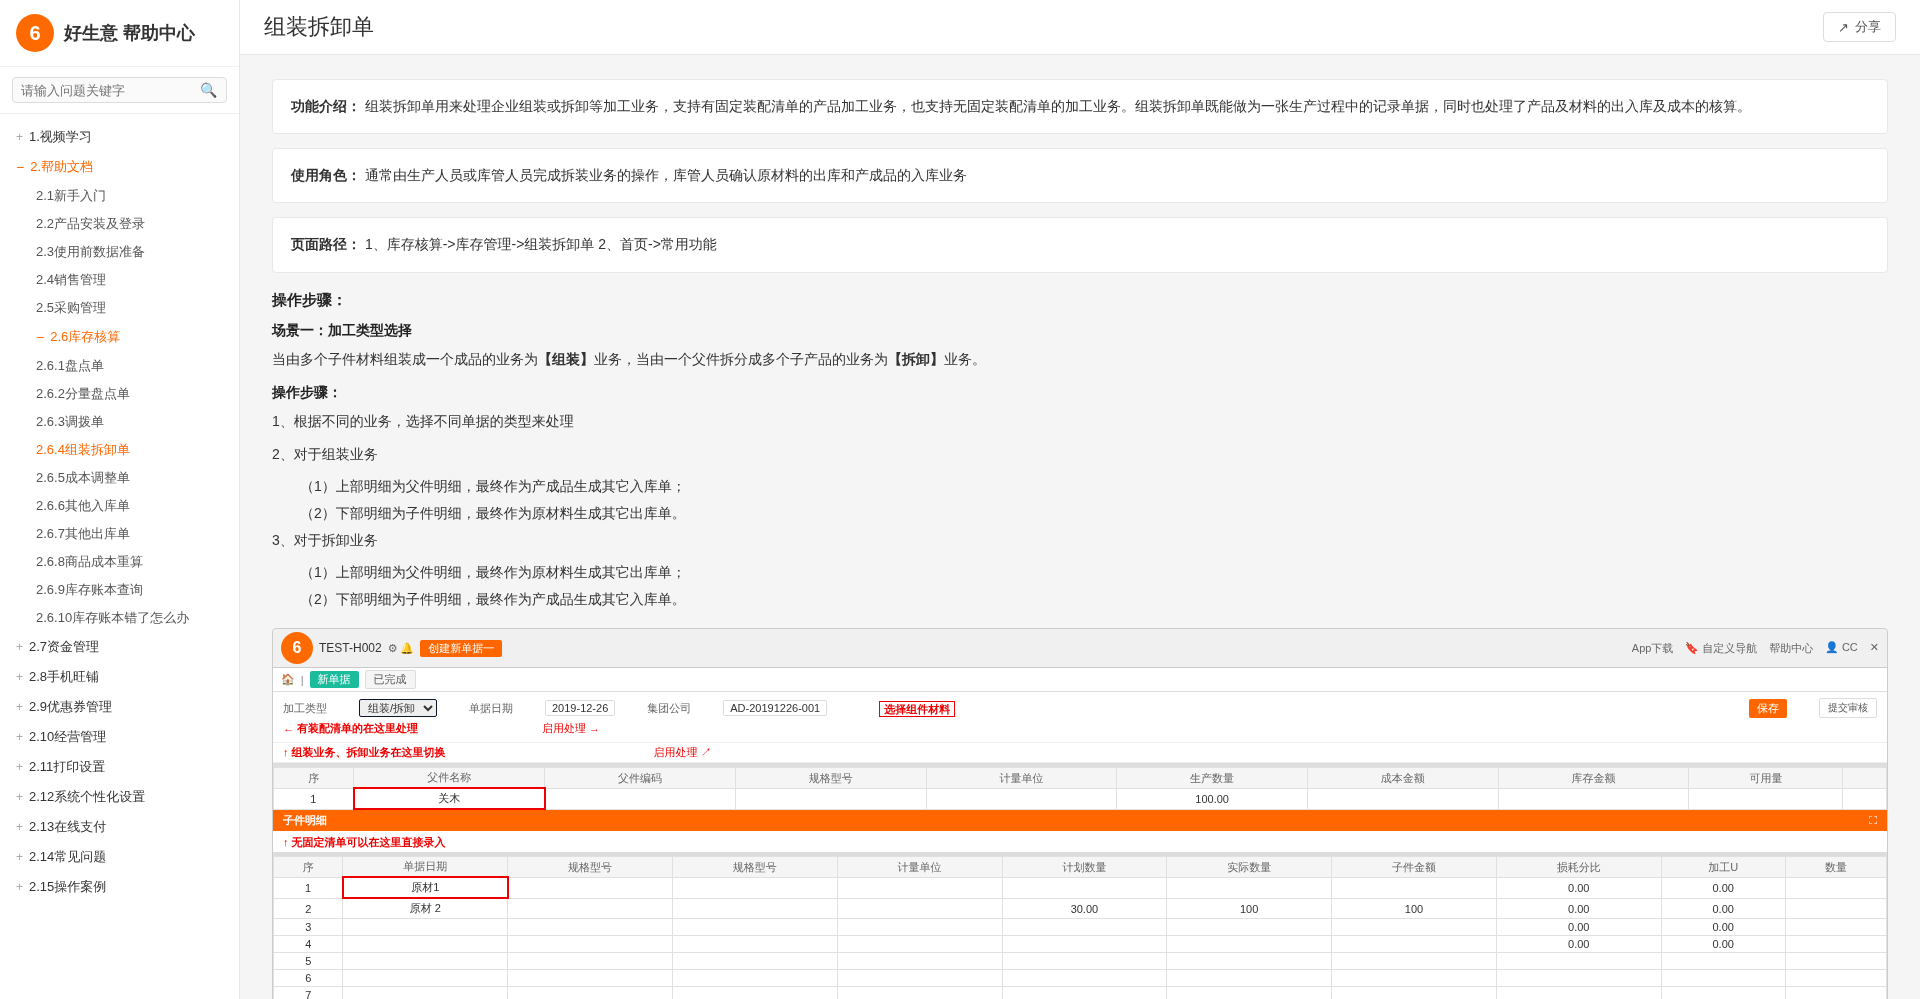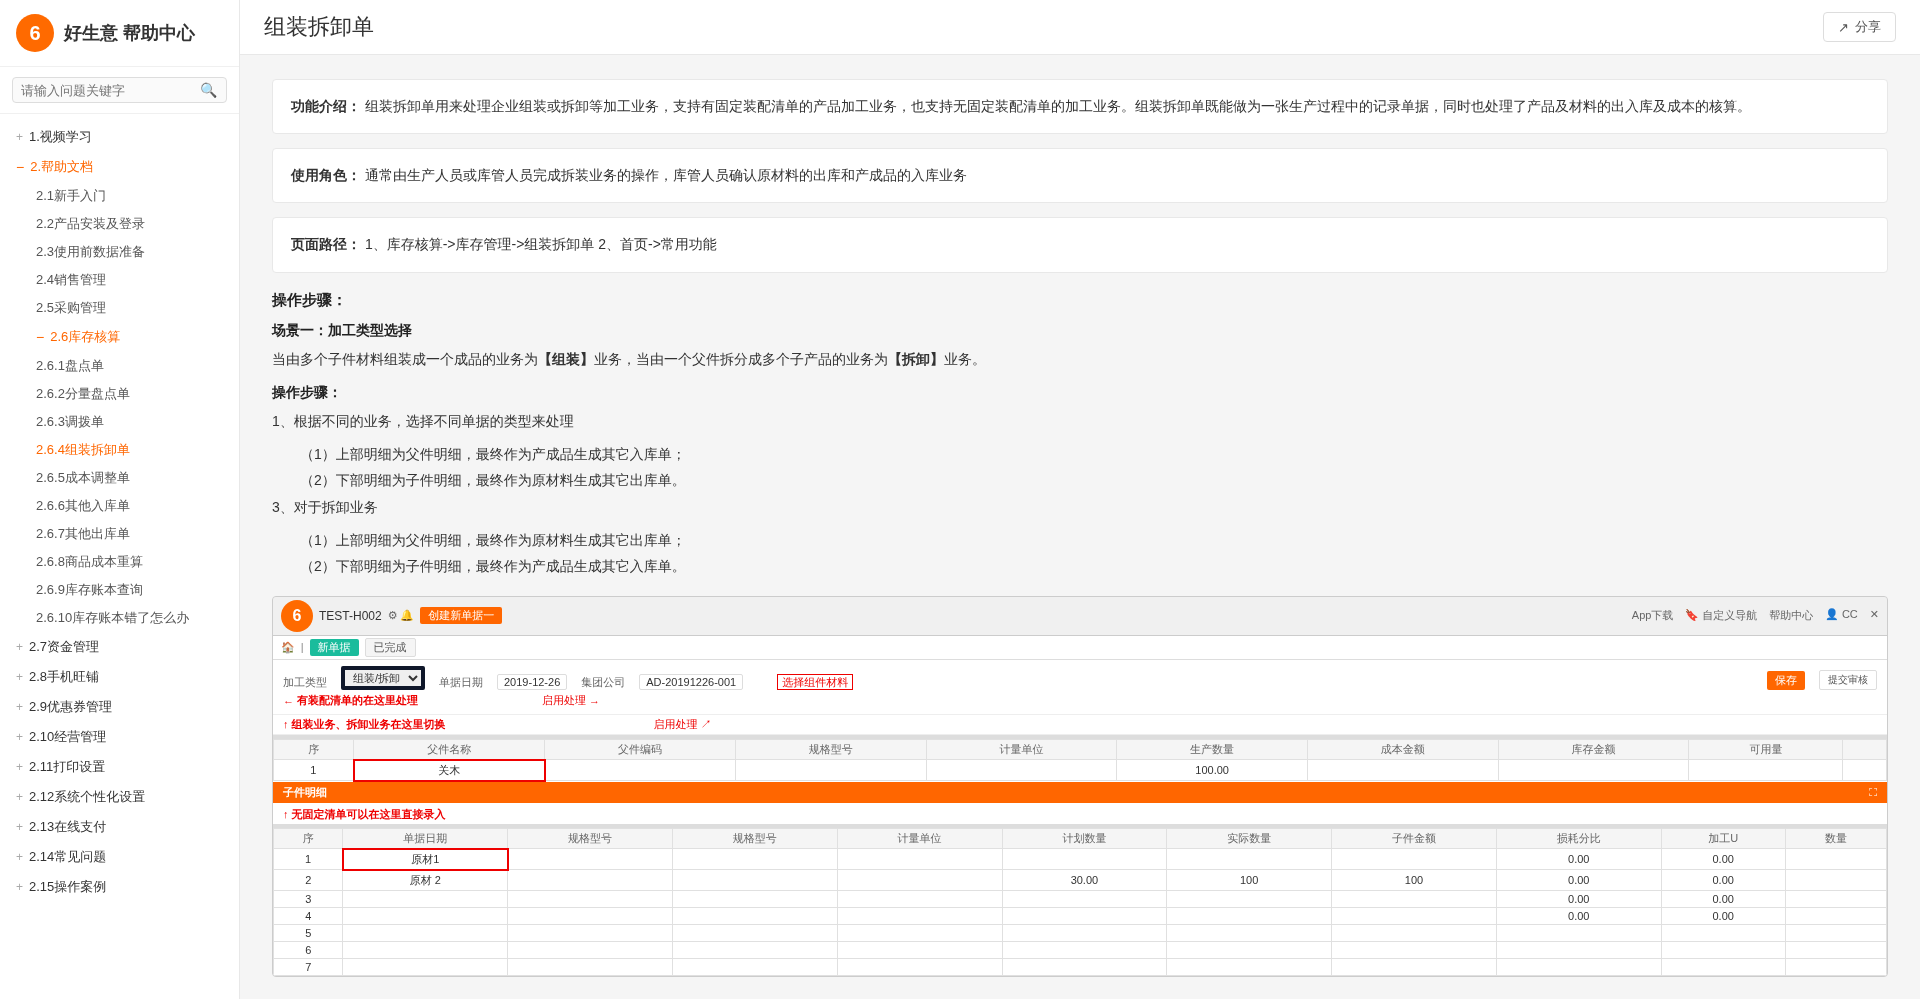--- a/index.html
+++ b/index.html
@@ -280,20 +280,21 @@
 
     <div class="sub-section-header">场景一：加工类型选择</div>
 
     <div class="content-text">
       当由多个子件材料组装成一个成品的业务为<span class="bold-text">【组装】</span>业务，当由一个父件拆分成多个子产品的业务为<span class="bold-text">【拆卸】</span>业务。
     </div>
 
     <div class="sub-section-header">操作步骤：</div>
 
     <div class="step-item">1、根据不同的业务，选择不同单据的类型来处理</div>
+    <div class="step-item">2、对于组装业务</div>
     <div class="sub-step">（1）上部明细为父件明细，最终作为产成品生成其它入库单；</div>
     <div class="sub-step">（2）下部明细为子件明细，最终作为原材料生成其它出库单。</div>
     <div class="step-item">3、对于拆卸业务</div>
     <div class="sub-step">（1）上部明细为父件明细，最终作为原材料生成其它出库单；</div>
     <div class="sub-step">（2）下部明细为子件明细，最终作为产成品生成其它入库单。</div>
 
     <div class="screenshot-wrapper" style="margin-top: 16px; border: 1px solid #ccc; border-radius: 4px; overflow: hidden; background: #ddd;">
 
       <div style="background: #f0f0f0; border-bottom: 1px solid #ccc; padding: 3px 8px; display:flex; align-items:center; justify-content:space-between;">
         <div style="display:flex; align-items:center; gap:6px;">
@@ -312,32 +313,32 @@
       </div>
 
       <div style="background:#fff;border-bottom:1px solid #ddd;padding:2px 8px;display:flex;align-items:center;gap:6px;">
         <span style="font-size:11px;color:#888;">🏠</span>
         <span style="font-size:11px;color:#888;">|</span>
         <div style="background:#1abc9c;color:#fff;border-radius:2px;padding:1px 8px;font-size:11px;text-align:center;">新单据</div>
         <div style="background:#f5f5f5;border:1px solid #ddd;border-radius:2px;padding:1px 8px;font-size:11px;color:#555;">已完成</div>
       </div>
 
       <div style="background:#fff;padding:6px 10px;border-bottom:1px solid #eee;">
-        <div style="display:flex;align-items:flex-end;gap:14px;flex-wrap:wrap;">
+        <div style="display:flex;align-items:center;gap:32px;flex-wrap:wrap;">
           <span style="font-size:11px;color:#666;">加工类型</span>
-          <select style="font-size:11px;border:4px solid #0f172a;border-radius:2px;padding:1px 4px;color:#333;">
+          <select style="font-size:11px;border:1px solid #0f172a;border-radius:2px;padding:1px 4px;color:#333;">
             <option>组装/拆卸</option>
           </select>
           <span style="font-size:11px;color:#666;">单据日期</span>
           <span style="font-size:11px;color:#333;border:1px solid #ddd;padding:1px 6px;border-radius:2px;">2019-12-26</span>
           <span style="font-size:11px;color:#666;">集团公司</span>
           <span style="font-size:11px;color:#333;border:1px solid #ddd;padding:1px 6px;border-radius:2px;">AD-20191226-001</span>
 
           <div style="position:relative;display:inline-block;">
-            <span style="font-size:11px;color:#e00;font-weight:normal;margin-left:20px;border:1px solid #e00;padding:1px 4px;">选择组件材料</span>
+            <span style="font-size:11px;color:#e00;font-weight:bold;margin-left:20px;border:1px solid #e00;padding:1px 4px;">选择组件材料</span>
           </div>
           <div style="background:#f60;color:#fff;border:none;border-radius:2px;padding:2px 8px;font-size:11px;margin-left:auto;">保存</div>
           <div style="border:1px solid #ddd;background:#fff;border-radius:2px;padding:2px 8px;font-size:10px;color:#555;">提交审核</div>
         </div>
 
         <div style="display:flex;align-items:center;gap:4px;margin-top:3px;">
           <span style="font-size:11px;color:#e00;font-weight:bold;">← 有装配清单的在这里处理</span>
           <span style="font-size:11px;color:#e00;margin-left:120px;">启用处理 →</span>
         </div>
       </div>

